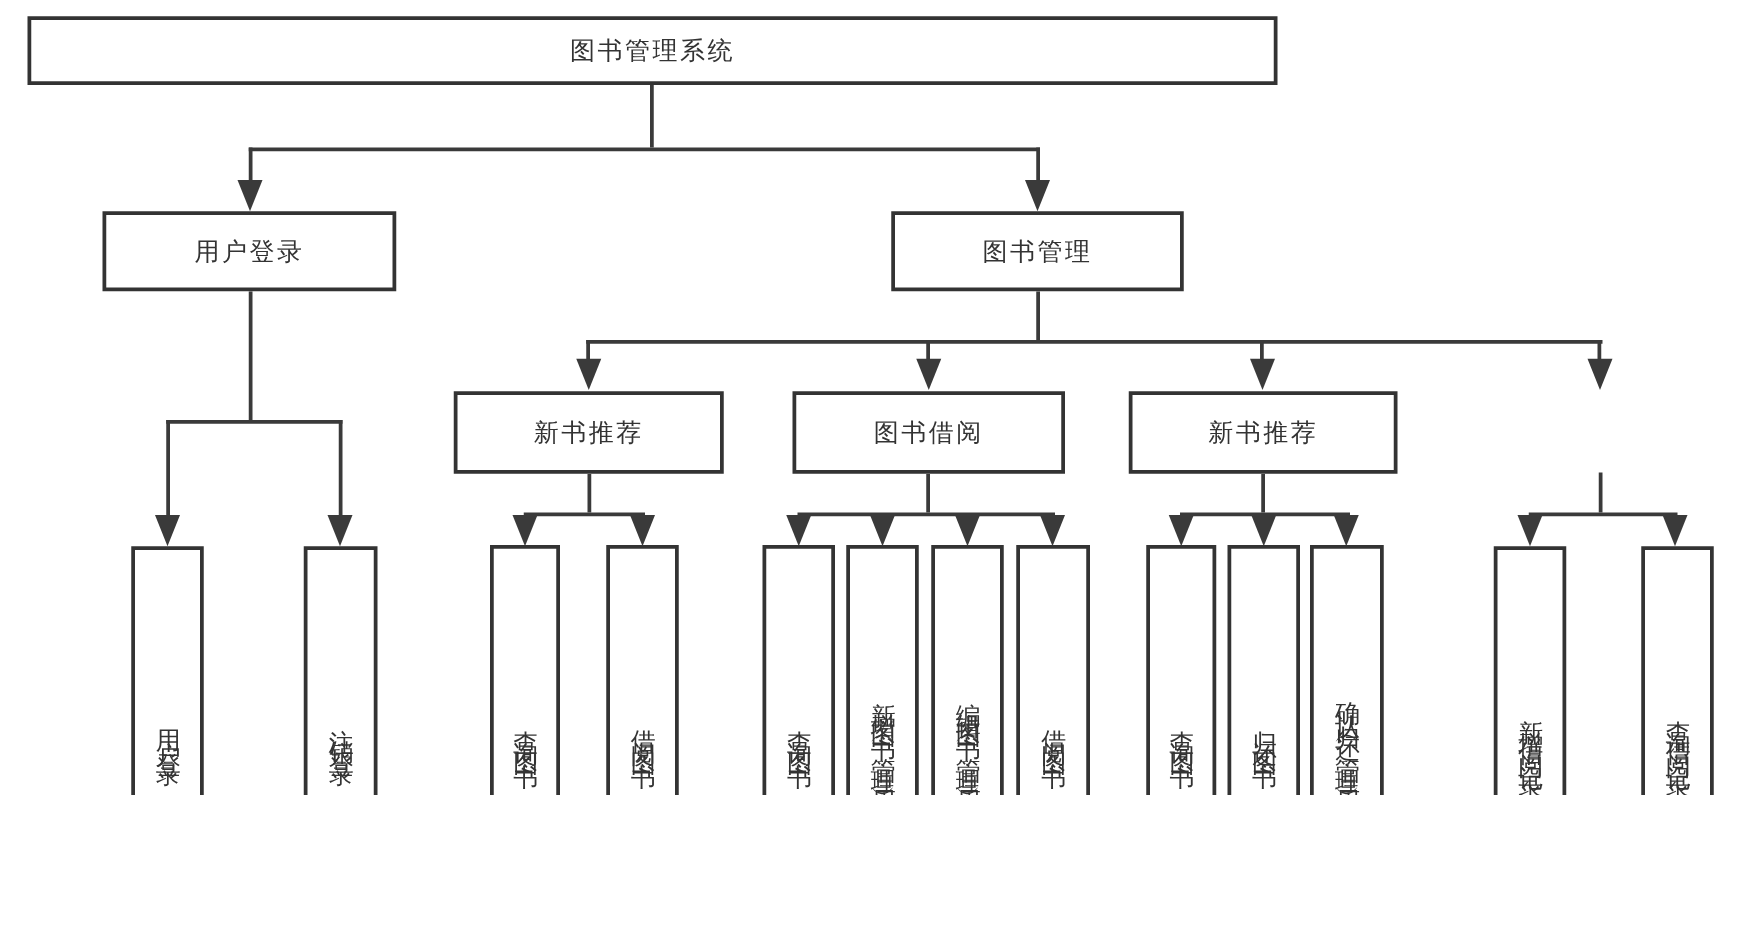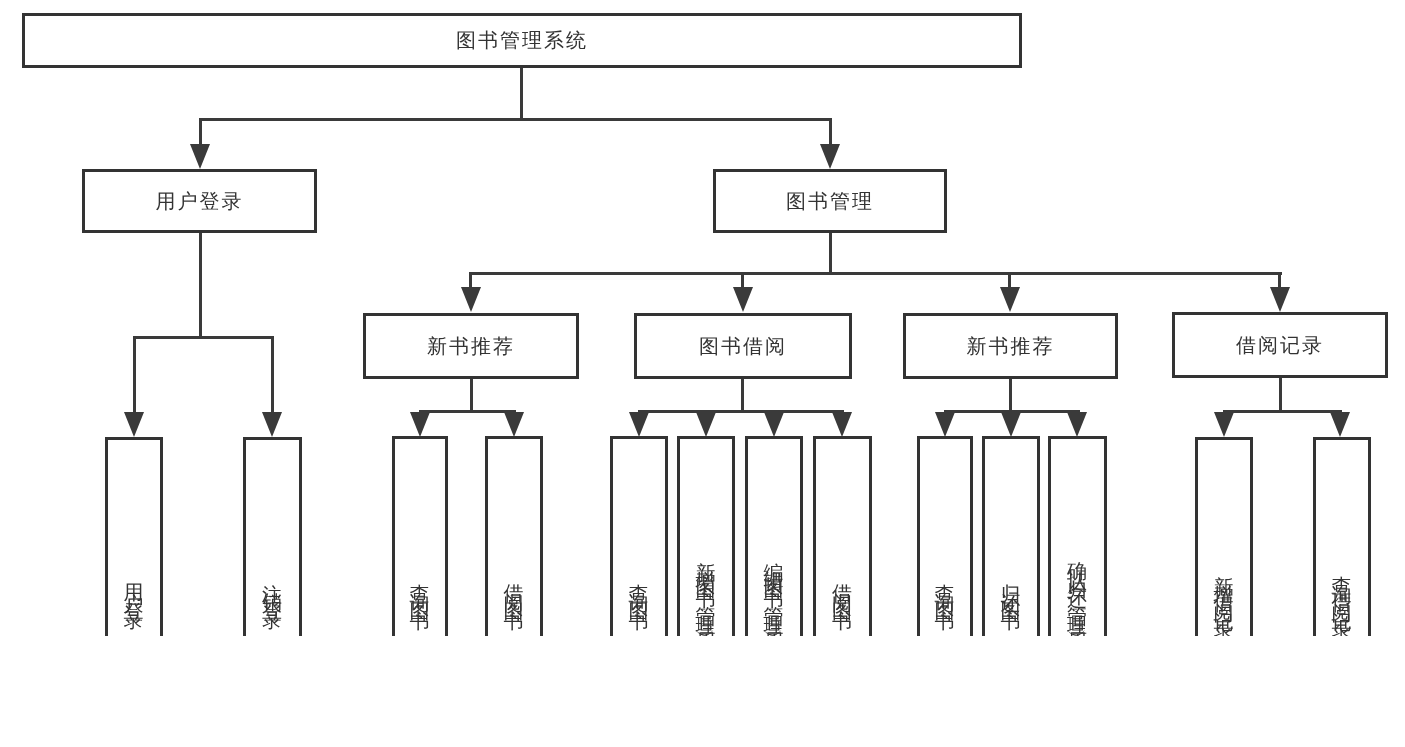--- a/index.html
+++ b/index.html
@@ -74,23 +74,20 @@
   </div>
 
   <div class="box" style="left:634px; top:313px; width:218px; height:66px;">
     <span>图书借阅</span>
   </div>
   <div class="box" style="left:363px; top:313px; width:216px; height:66px;">
     <span>新书推荐</span>
   </div>
   <div class="box" style="left:903px; top:313px; width:215px; height:66px;">
     <span>新书推荐</span>
-  </div>
-  <div class="box" style="left:1172px; top:312px; width:216px; height:66px;">
-    <span>借阅记录</span>
   </div>
 
   <div class="box vbox" style="left:105px; top:437px; width:58px; height:298px;">
     <span>用户登录</span>
   </div>
   <div class="box vbox" style="left:243px; top:437px; width:59px; height:298px;">
     <span>注销登录</span>
   </div>
 
   <div class="box vbox" style="left:392px; top:436px; width:56px; height:300px;">

